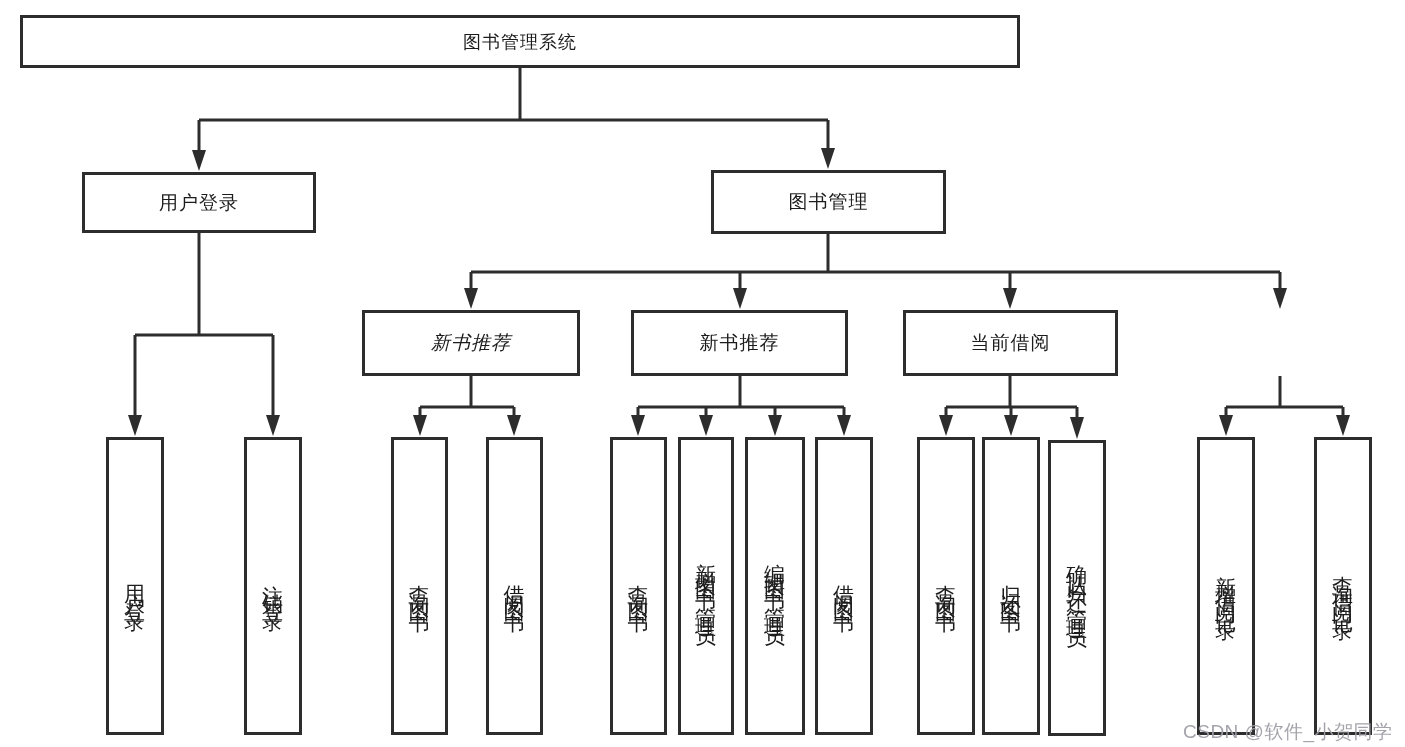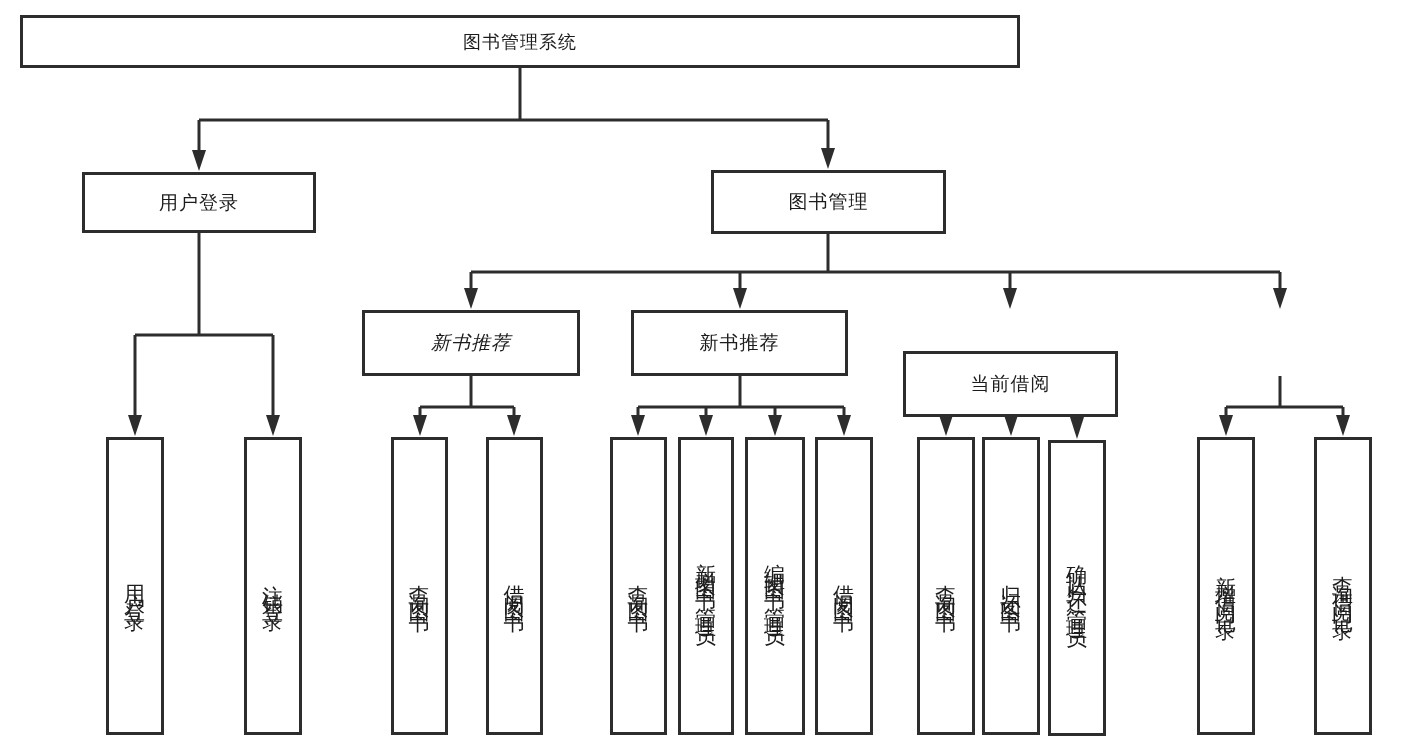--- a/index.html
+++ b/index.html
@@ -122,34 +122,35 @@
     </g>
   </svg>
 
   <div class="hnode root" style="left:20px;top:15px;width:1000px;height:53px;">图书管理系统</div>
 
   <div class="hnode" style="left:82px;top:172px;width:234px;height:61px;">用户登录</div>
   <div class="hnode" style="left:711px;top:170px;width:235px;height:64px;text-align:center;">图书管理</div>
 
   <div class="hnode" style="left:362px;top:310px;width:218px;height:66px;font-style:italic;">新书推荐</div>
   <div class="hnode" style="left:631px;top:310px;width:217px;height:66px;">新书推荐</div>
-  <div class="hnode" style="left:903px;top:310px;width:215px;height:66px;margin-top:41px;">当前借阅</div>
+  <div class="hnode" style="left:903px;top:310px;width:215px;height:66px;">当前借阅</div>
 
   <div class="vnode" style="left:106px;top:437px;width:58px;height:298px;">用户登录</div>
   <div class="vnode" style="left:244px;top:437px;width:58px;height:298px;">注销登录</div>
 
   <div class="vnode" style="left:391px;top:437px;width:57px;height:298px;">查询图书</div>
   <div class="vnode" style="left:486px;top:437px;width:57px;height:298px;">借阅图书</div>
 
   <div class="vnode" style="left:610px;top:437px;width:57px;height:298px;">查询图书</div>
   <div class="vnode" style="left:678px;top:437px;width:56px;height:298px;">新增图书（管理员）</div>
   <div class="vnode" style="left:745px;top:437px;width:60px;height:298px;">编辑图书（管理员）</div>
   <div class="vnode" style="left:815px;top:437px;width:58px;height:298px;">借阅图书</div>
 
   <div class="vnode" style="left:917px;top:437px;width:58px;height:298px;">查询图书</div>
   <div class="vnode" style="left:982px;top:437px;width:58px;height:298px;">归还图书</div>
   <div class="vnode" style="left:1048px;top:440px;width:58px;height:296px;">确认归还（管理员）</div>
 
   <div class="vnode" style="left:1197px;top:437px;width:58px;height:298px;">新增借阅记录</div>
   <div class="vnode" style="left:1314px;top:437px;width:58px;height:298px;">查询借阅记录</div>
 
+  <div class="watermark">CSDN @软件_小贺同学</div>
 
 </div>
 
 </body></html>

